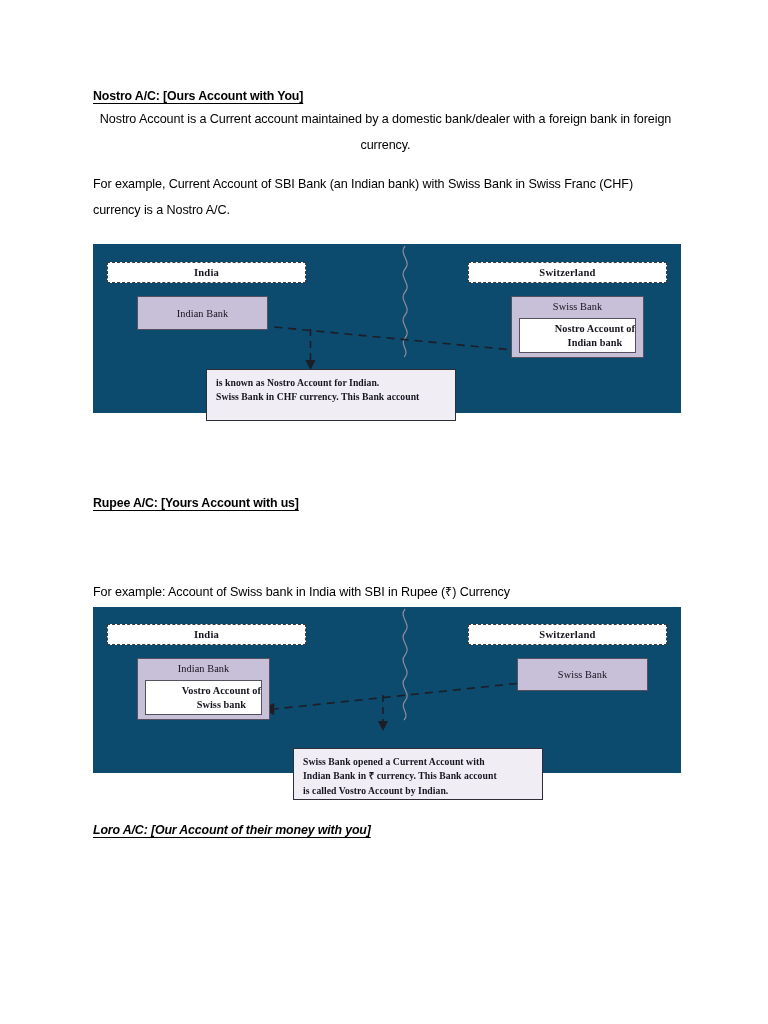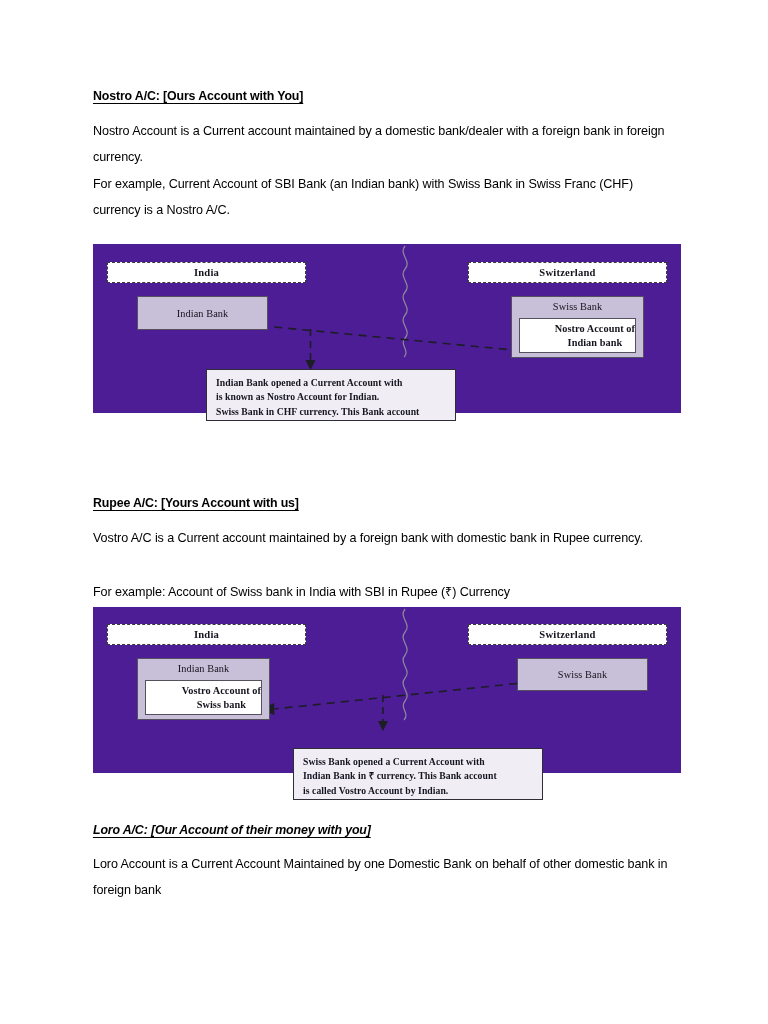--- a/index.html
+++ b/index.html
@@ -42,21 +42,21 @@
     line-height: 25.5px;
     letter-spacing: -0.1px;
     font-weight: 500;
   }
 
   
   .diagram {
     position: absolute;
     left: 93px;
     width: 588px;
-    background: #4c1d95;
+    background: #0c4a6e;
   }
   .dg-inner { position: absolute; left:0; top:0; right:0; bottom:0; }
 
   .country-label {
     position: absolute;
     background: #ffffff;
     border: 1.4px dashed #3b3b3b;
     text-align: center;
     font-family: "Liberation Serif", serif;
     font-weight: bold;
@@ -128,21 +128,21 @@
     pointer-events: none;
   }
 </style>
 </head>
 <body>
 
 <div class="page">
 
   <div class="section-heading" style="top:89px;">Nostro A/C: [Ours Account with You]</div>
 
-  <div class="para" style="top:119px;">Nostro Account is a Current account maintained by a domestic bank/dealer with a foreign bank in foreign currency.</div>
+  <div class="para" style="top:107px;text-align:center;">Nostro Account is a Current account maintained by a domestic bank/dealer with a foreign bank in foreign currency.</div>
 
   <div class="para" style="top:172px;">For example, Current Account of SBI Bank (an Indian bank) with Swiss Bank in Swiss Franc (CHF) currency is a Nostro A/C.</div>
 
   <div class="diagram" style="top:244px; height:169px;">
     <div class="dg-inner">
 
       <svg class="overlay" viewBox="0 0 584 169" preserveAspectRatio="none">
 
         <path d="M 310 2 C 303 10, 317 17, 310 25 C 303 33, 317 40, 310 48
                  C 303 56, 317 63, 310 71 C 303 79, 317 86, 310 94
@@ -166,31 +166,29 @@
       </div>
 
       <div class="account-box" style="left:426px; top:74px; width:117px; height:35px;">
         <span>
           <span>Nostro Account of</span><br>
           <span>Indian bank</span>
         </span>
       </div>
 
       <div class="note-box" style="left:113px; top:125px; width:250px; height:52px;">
-        <span class="nl">Indian Bank opened a Current Account with</span>
         <span class="nl">is known as Nostro Account for Indian.</span>
         <span class="nl">Swiss Bank in CHF currency. This Bank account</span>
       </div>
 
     </div>
   </div>
 
   <div class="section-heading" style="top:496px;">Rupee A/C: [Yours Account with us]</div>
 
-  <div class="para" style="top:526px;">Vostro A/C is a Current account maintained by a foreign bank with domestic bank in Rupee currency.</div>
 
   <div class="para" style="top:580px;">For example: Account of Swiss bank in India with SBI in Rupee (₹) Currency</div>
 
   <div class="diagram" style="top:607px; height:166px;">
     <div class="dg-inner">
 
       <svg class="overlay" viewBox="0 0 584 166" preserveAspectRatio="none">
         <path d="M 310 2 C 303 10, 317 17, 310 25 C 303 33, 317 40, 310 48
                  C 303 56, 317 63, 310 71 C 303 79, 317 86, 310 94
                  C 304 101, 315 106, 309 113" fill="none" stroke="#8f8a9c" stroke-width="1.2"></path>
@@ -223,15 +221,14 @@
         <span class="nl">Swiss Bank opened a Current Account with</span>
         <span class="nl">Indian Bank in ₹ currency. This Bank account</span>
         <span class="nl">is called Vostro Account by Indian.</span>
       </div>
 
     </div>
   </div>
 
   <div class="section-heading" style="top:823px;font-style:italic;">Loro A/C: [Our Account of their money with you]</div>
 
-  <div class="para" style="top:852px;">Loro Account is a Current Account Maintained by one Domestic Bank on behalf of other domestic bank in foreign bank</div>
 
 </div>
 
 </body></html>

